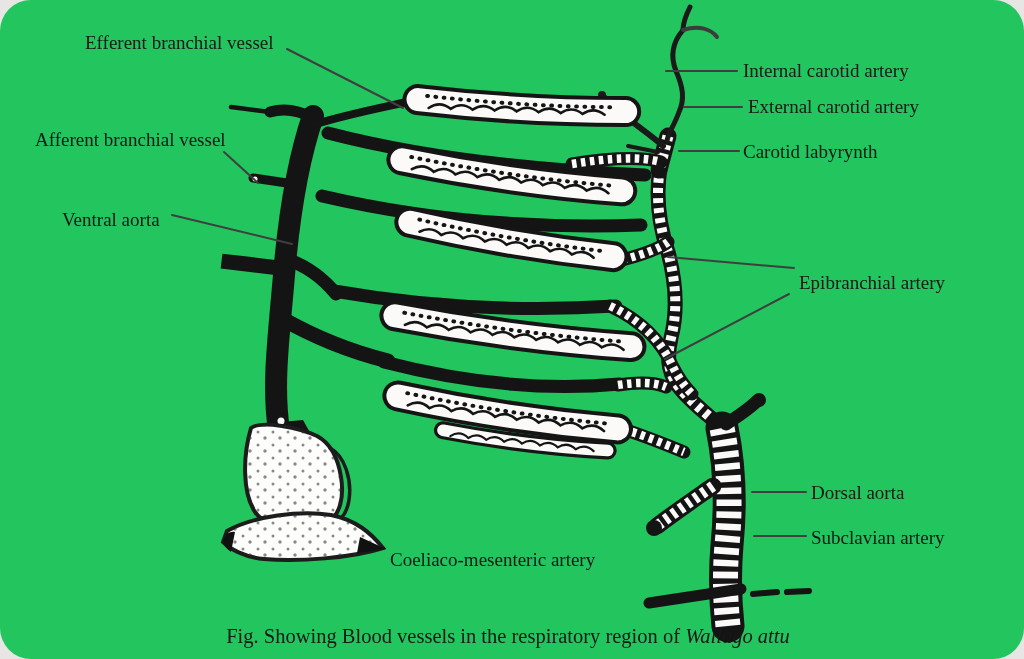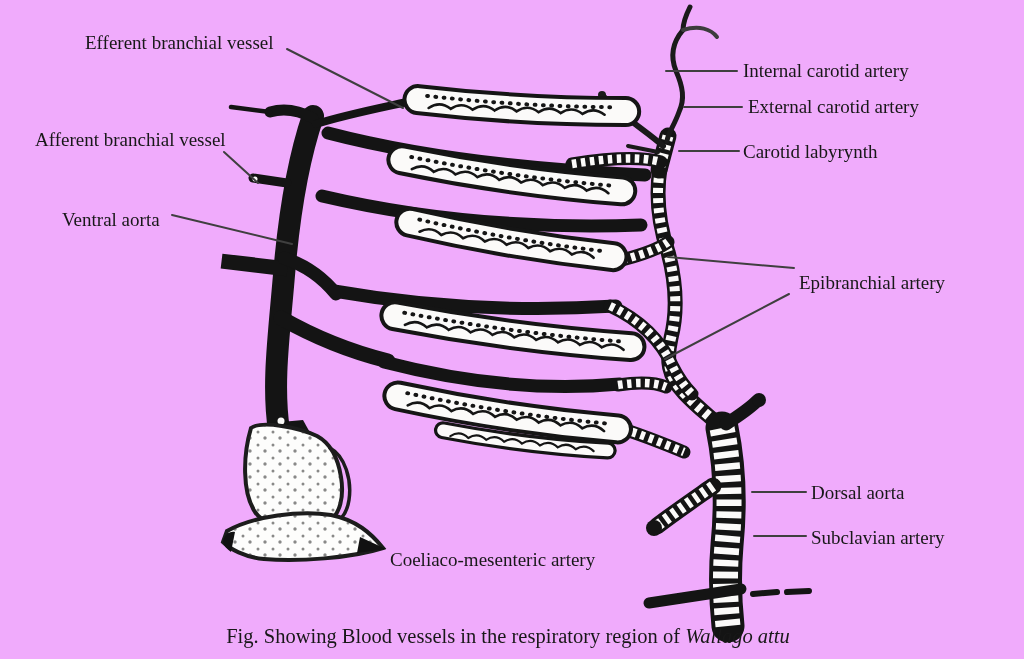--- a/index.html
+++ b/index.html
@@ -1,17 +1,17 @@
 <!DOCTYPE html>
 <html><head>
 <meta charset="utf-8">
 <style>
   html,body{margin:0;padding:0;background:#e8e6e4;}
-  #page{position:relative;width:1024px;height:659px;background:#f0abfc;overflow:hidden;
-        font-family:"Liberation Serif","DejaVu Serif",serif;}
+  #page{position:relative;width:1024px;height:659px;background:#22c55e;overflow:hidden;
+        font-family:"Liberation Serif","DejaVu Serif",serif;border-radius:31px;}
   svg{position:absolute;left:0;top:0;}
   text{fill:#181818;font-size:19px;font-family:"Liberation Serif","DejaVu Serif",serif;}
   text.caption{font-size:20.5px;}
   .it{font-style:italic;}
 </style>
 </head>
 <body>
 
 <div id="page">
 <svg width="1024" height="659" viewBox="0 0 1024 659">

